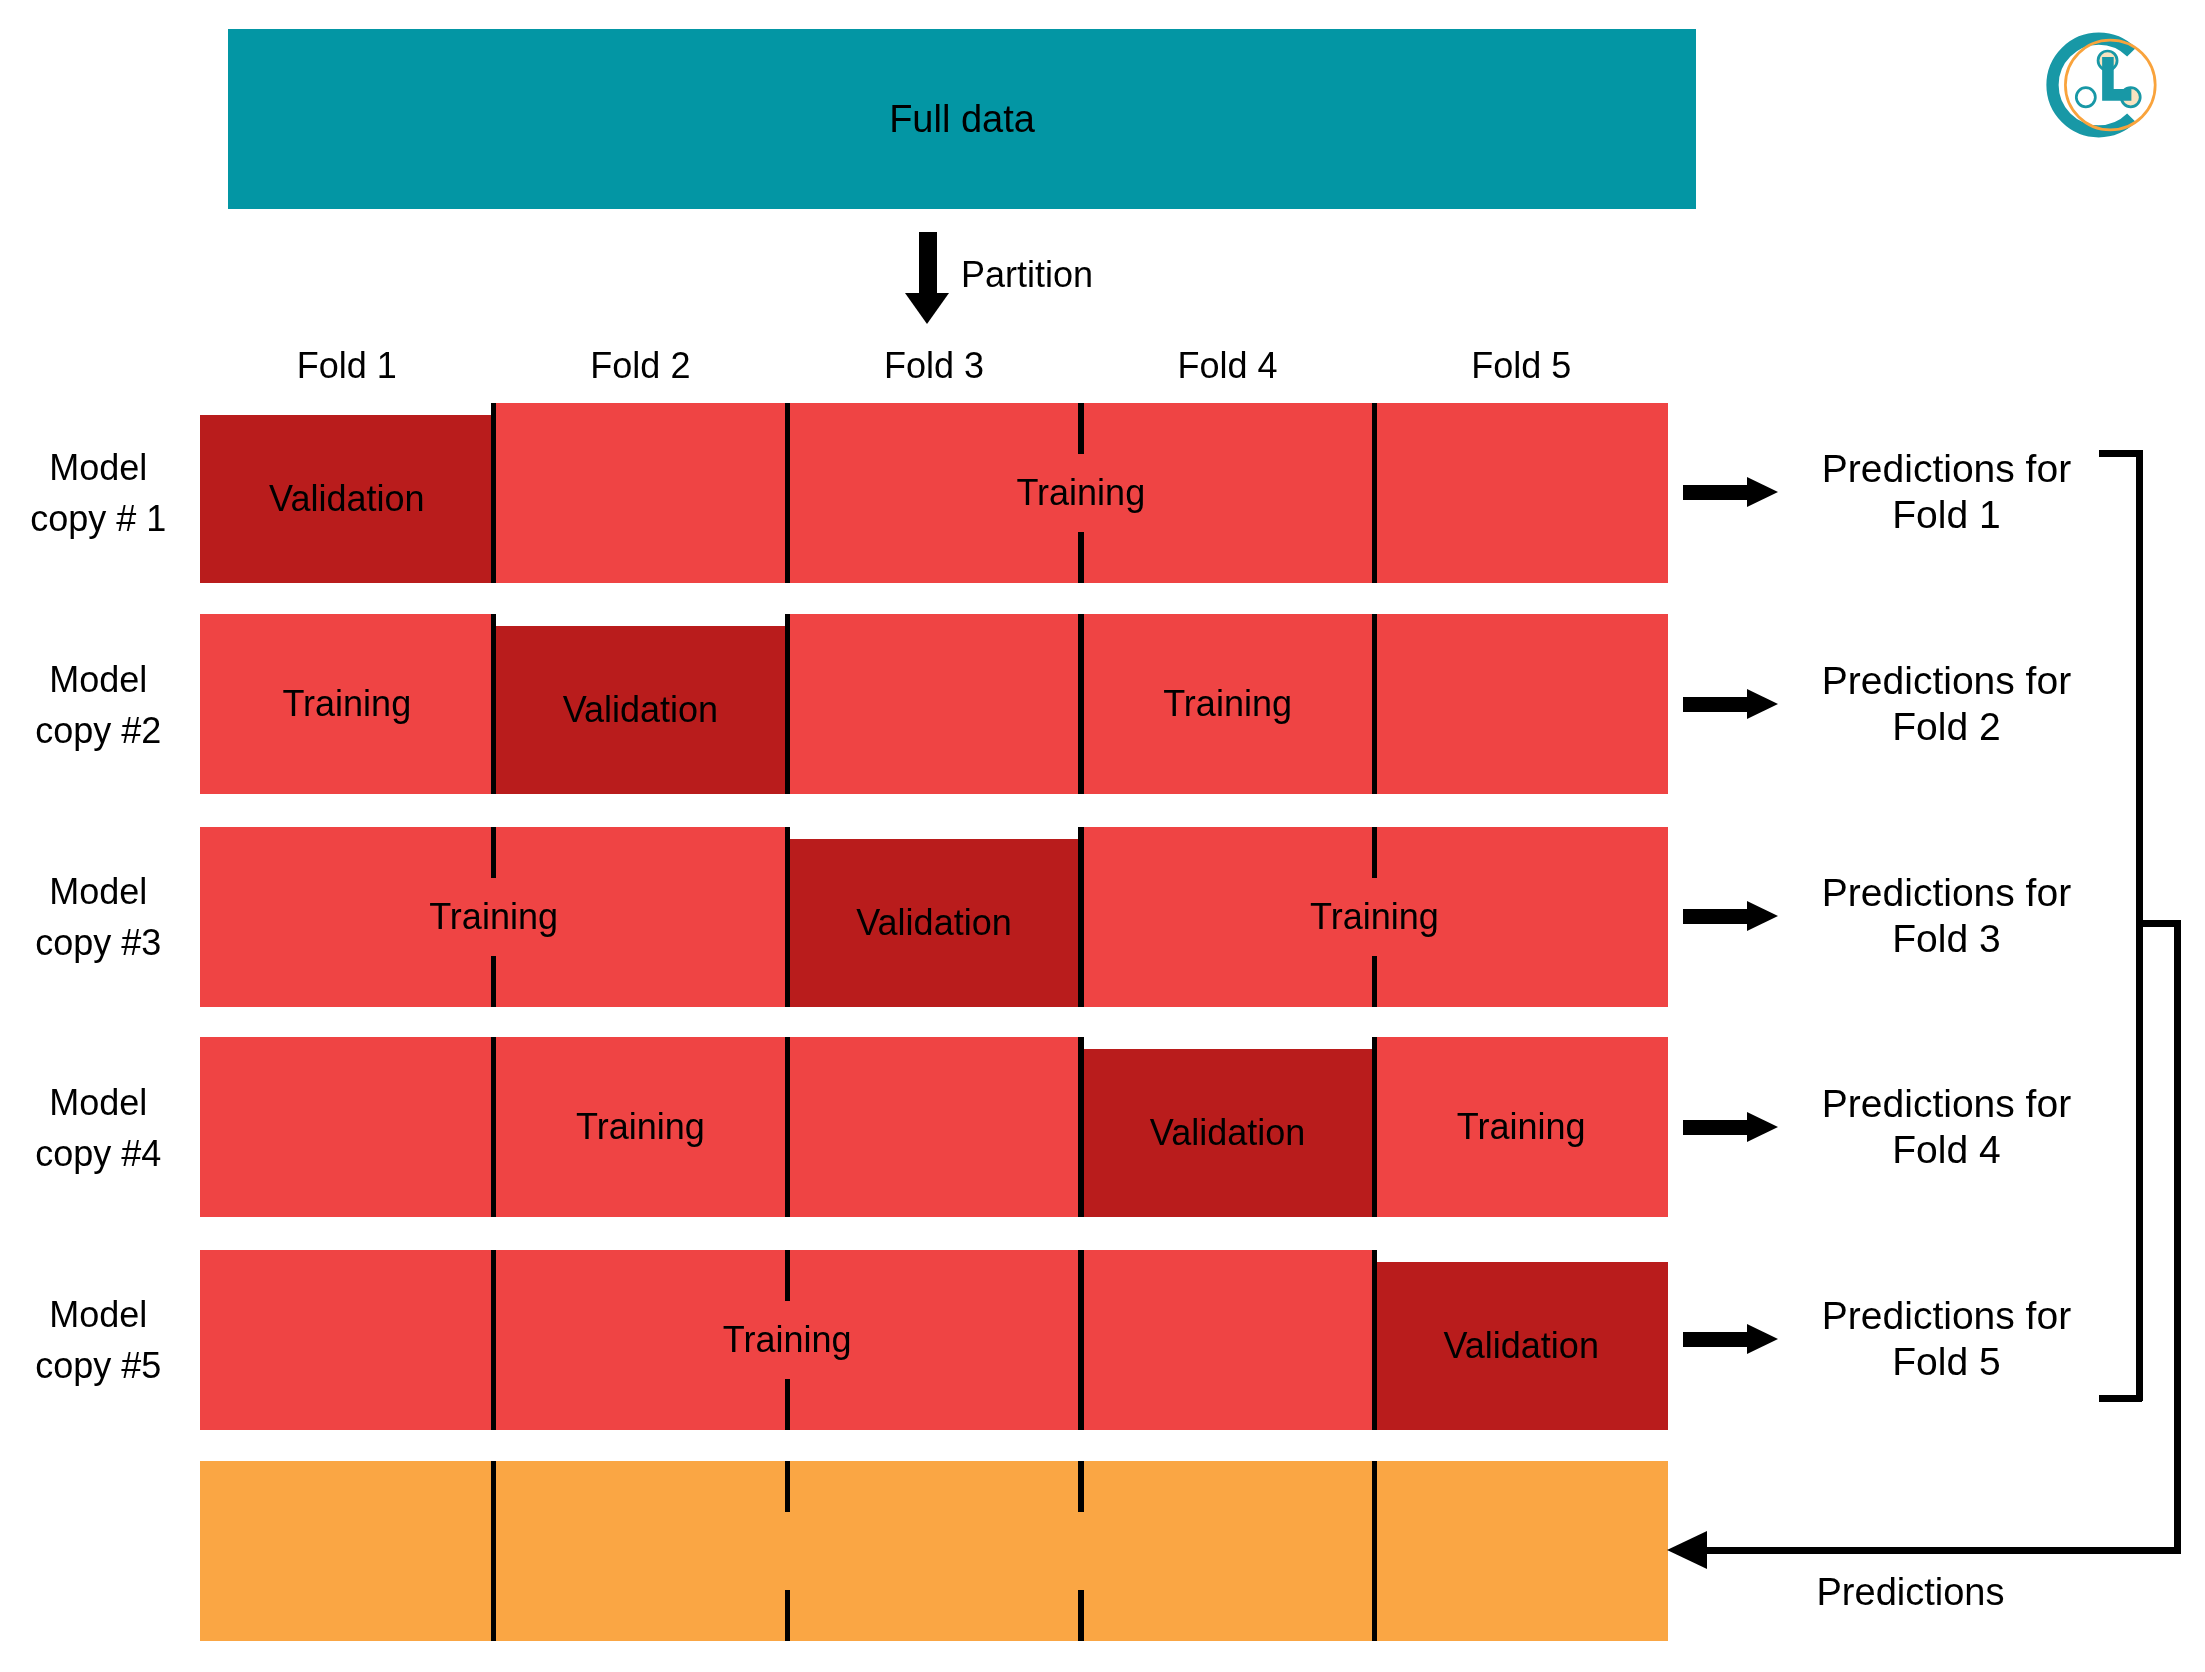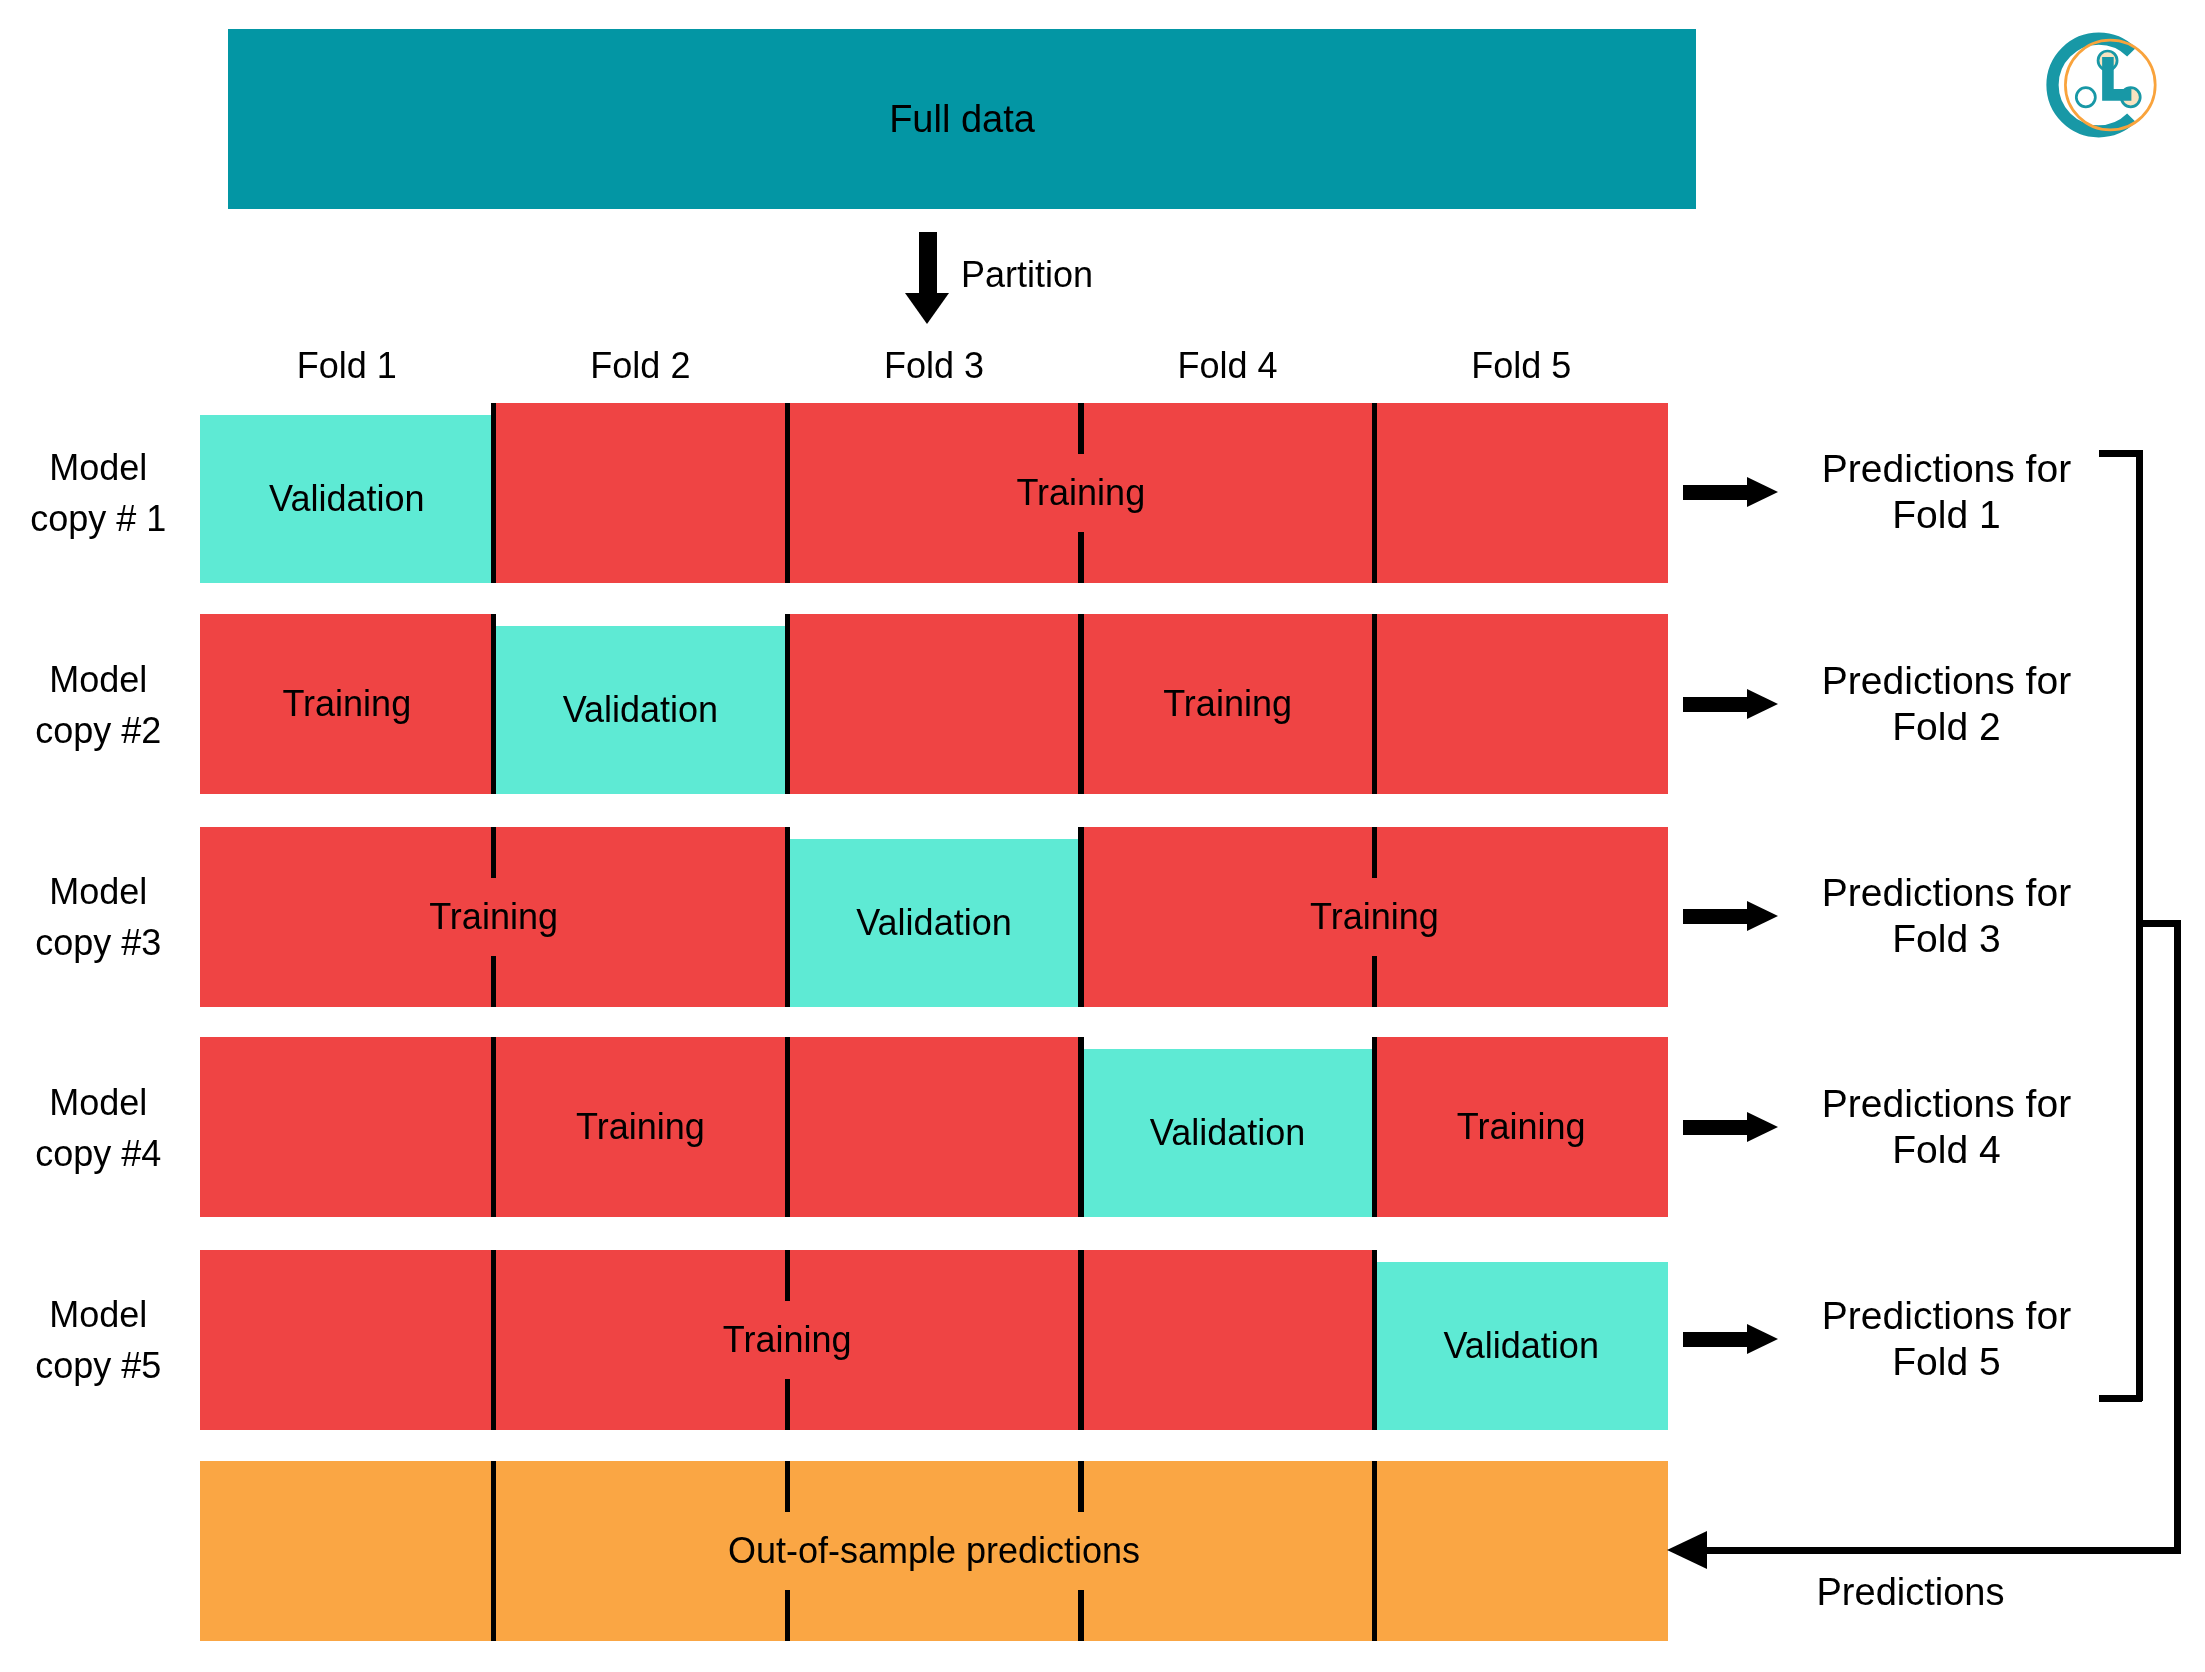--- a/index.html
+++ b/index.html
@@ -25,21 +25,21 @@
   .seg {
     position: relative;
     display: flex;
     align-items: center;
     justify-content: center;
     font-size: 36px;
     font-weight: 400;
     color: #000;
   }
   .seg.teal   { background: #ef4444; }
-  .seg.orange { background: #5eead4; margin-top: 12px; }
+  .seg.orange { background: #b91c1c; margin-top: 12px; }
   .w1 { width: 20%; } .w2 { width: 40%; } .w3 { width: 60%; } .w4 { width: 80%; }
 
   .divider {
     position: absolute;
     top: 0; bottom: 0;
     width: 5.5px;
     margin-left: -2.7px;
     background: #000;
     z-index: 3;
   }
@@ -293,21 +293,20 @@
     <span class="shaft"></span>
       <span class="head"></span>
   </div>
   <div class="prediction" style="top:1293px">
     <div>Predictions for</div>
     <div>Fold 5</div>
   </div>
 
   <div class="bar bottom-bar">
     <div class="text">
-      <div>Out-of-sample predictions</div>
     </div>
     <div class="divider p20"></div>
     <div class="divider broken p40"></div>
     <div class="divider broken p60"></div>
     <div class="divider p80"></div>
   </div>
 
   <div class="bline bracket-tick-top"></div>
   <div class="bline bracket-vertical"></div>
   <div class="bline bracket-tick-bottom"></div>

